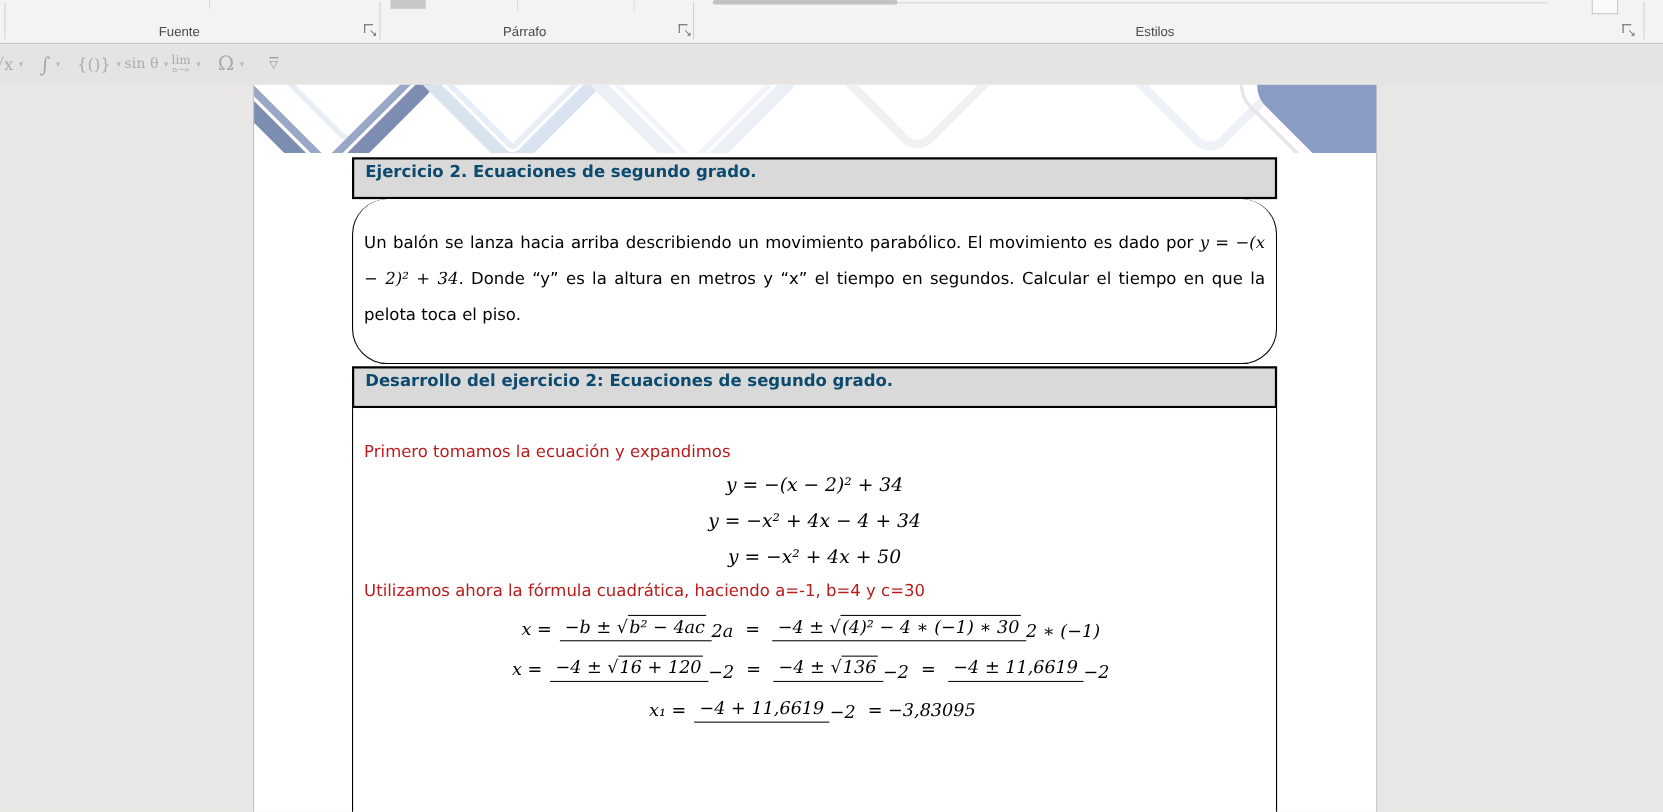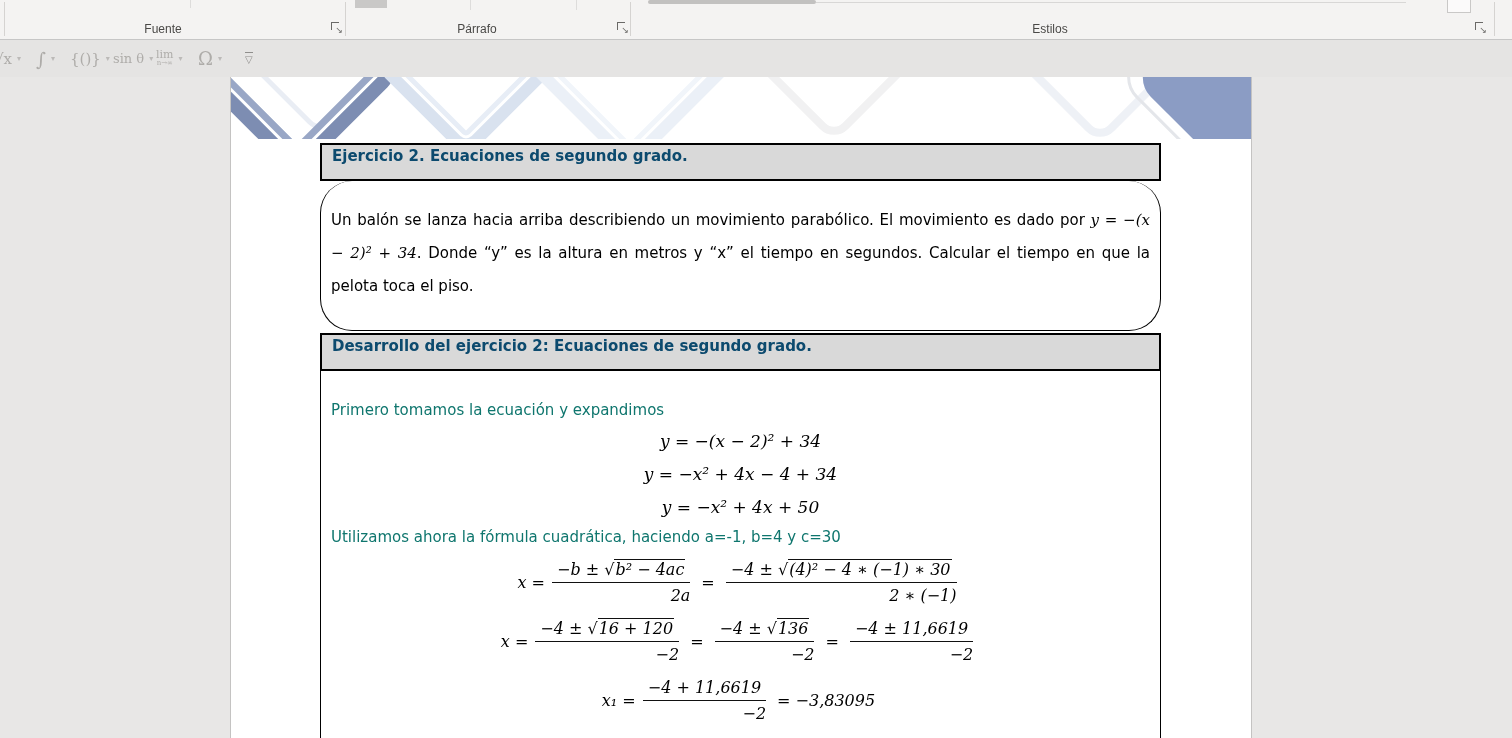--- a/index.html
+++ b/index.html
@@ -88,32 +88,32 @@
   .t-body1{height:150px;padding:23px 10px 0 10px;border-radius:32px;}
   .t-head2{margin-top:2px;}
   .t-body2{min-height:420px;padding:30px 10px 0 10px;}
   .para{
     font-family:"DejaVu Sans","Liberation Sans",sans-serif;
     font-size:15px;line-height:33px;color:#000;text-align:justify;
   }
   .mathinline{font-family:"DejaVu Serif",serif;font-style:italic;font-size:15px;}
   .bodyline{
     font-family:"DejaVu Sans","Liberation Sans",sans-serif;
-    font-size:15px;color:#0f766e;margin:0 0 6px 0;
+    font-size:15px;color:#b91c1c;margin:0 0 6px 0;
   }
   .eqline{
     text-align:center;font-family:"DejaVu Serif",serif;font-style:italic;
     font-size:17px;color:#000;line-height:33px;
   }
   .eqrow{
     display:flex;justify-content:center;align-items:center;
     font-family:"DejaVu Serif",serif;font-style:italic;font-size:16px;color:#000;
     margin:14px 0;
   }
-  .frac{display:inline-flex;flex-direction:column;align-items:flex-end;margin:0 7px;vertical-align:middle;}
+  .frac{display:inline-flex;flex-direction:row;align-items:flex-end;margin:0 7px;vertical-align:middle;}
   .num{padding:0 5px 3px 5px;border-bottom:1.5px solid #111;white-space:nowrap;}
   .den{padding-top:3px;white-space:nowrap;}
   .sq{white-space:nowrap;}
   .sq .rt{font-style:normal;}
   .sq .ov{border-top:1.2px solid #111;padding:0 1px;}
   .eqsign{margin:0 4px;}
 </style>
 </head>
 <body>
 

